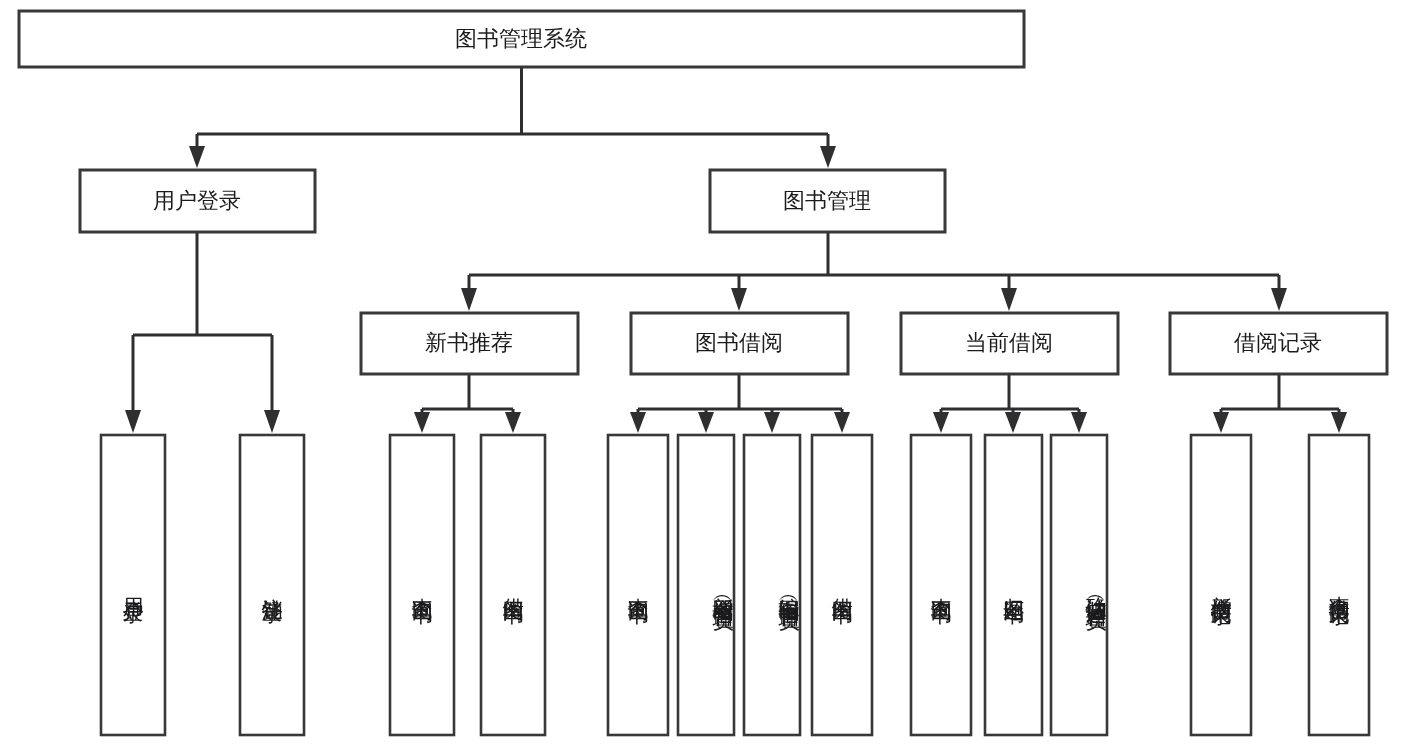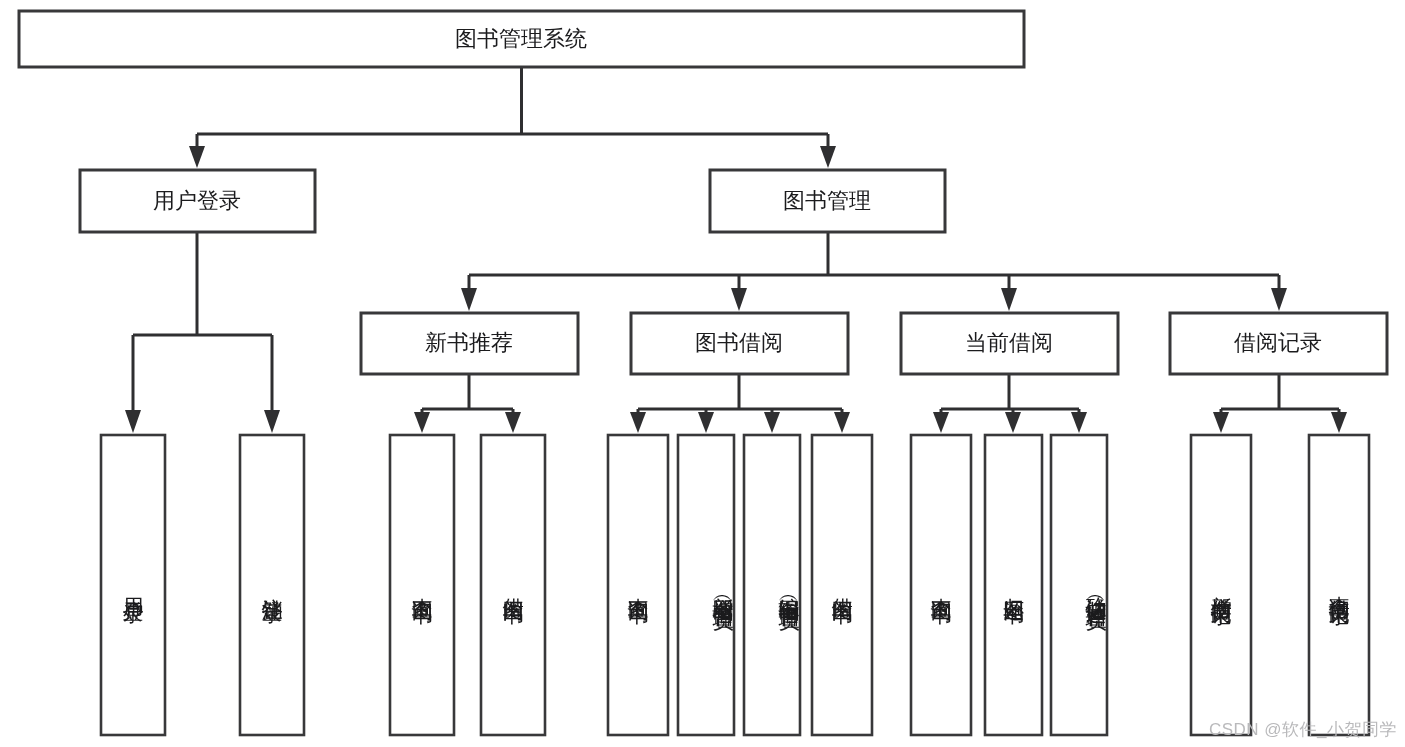--- a/index.html
+++ b/index.html
@@ -223,15 +223,14 @@
   <div class="vert-label centered" style="left:608px; top:435px; width:60px; height:300px;">查询图书</div>
   <div class="vert-label" style="left:678px; top:443px; width:56px; height:292px;">新增图书（管理员）</div>
   <div class="vert-label" style="left:744px; top:443px; width:56px; height:292px;">编辑图书（管理员）</div>
   <div class="vert-label centered" style="left:812px; top:435px; width:60px; height:300px;">借阅图书</div>
   <div class="vert-label centered" style="left:911px; top:435px; width:60px; height:300px;">查询图书</div>
   <div class="vert-label centered" style="left:985px; top:435px; width:57px; height:300px;">归还图书</div>
   <div class="vert-label" style="left:1051px; top:443px; width:56px; height:292px;">确认归还（管理员）</div>
   <div class="vert-label centered" style="left:1191px; top:435px; width:60px; height:300px;">新增借阅记录</div>
   <div class="vert-label centered" style="left:1309px; top:435px; width:60px; height:300px;">查询借阅记录</div>
 
-  <div class="watermark">CSDN @软件_小贺同学</div>
 
 </div>
 
 </body></html>

